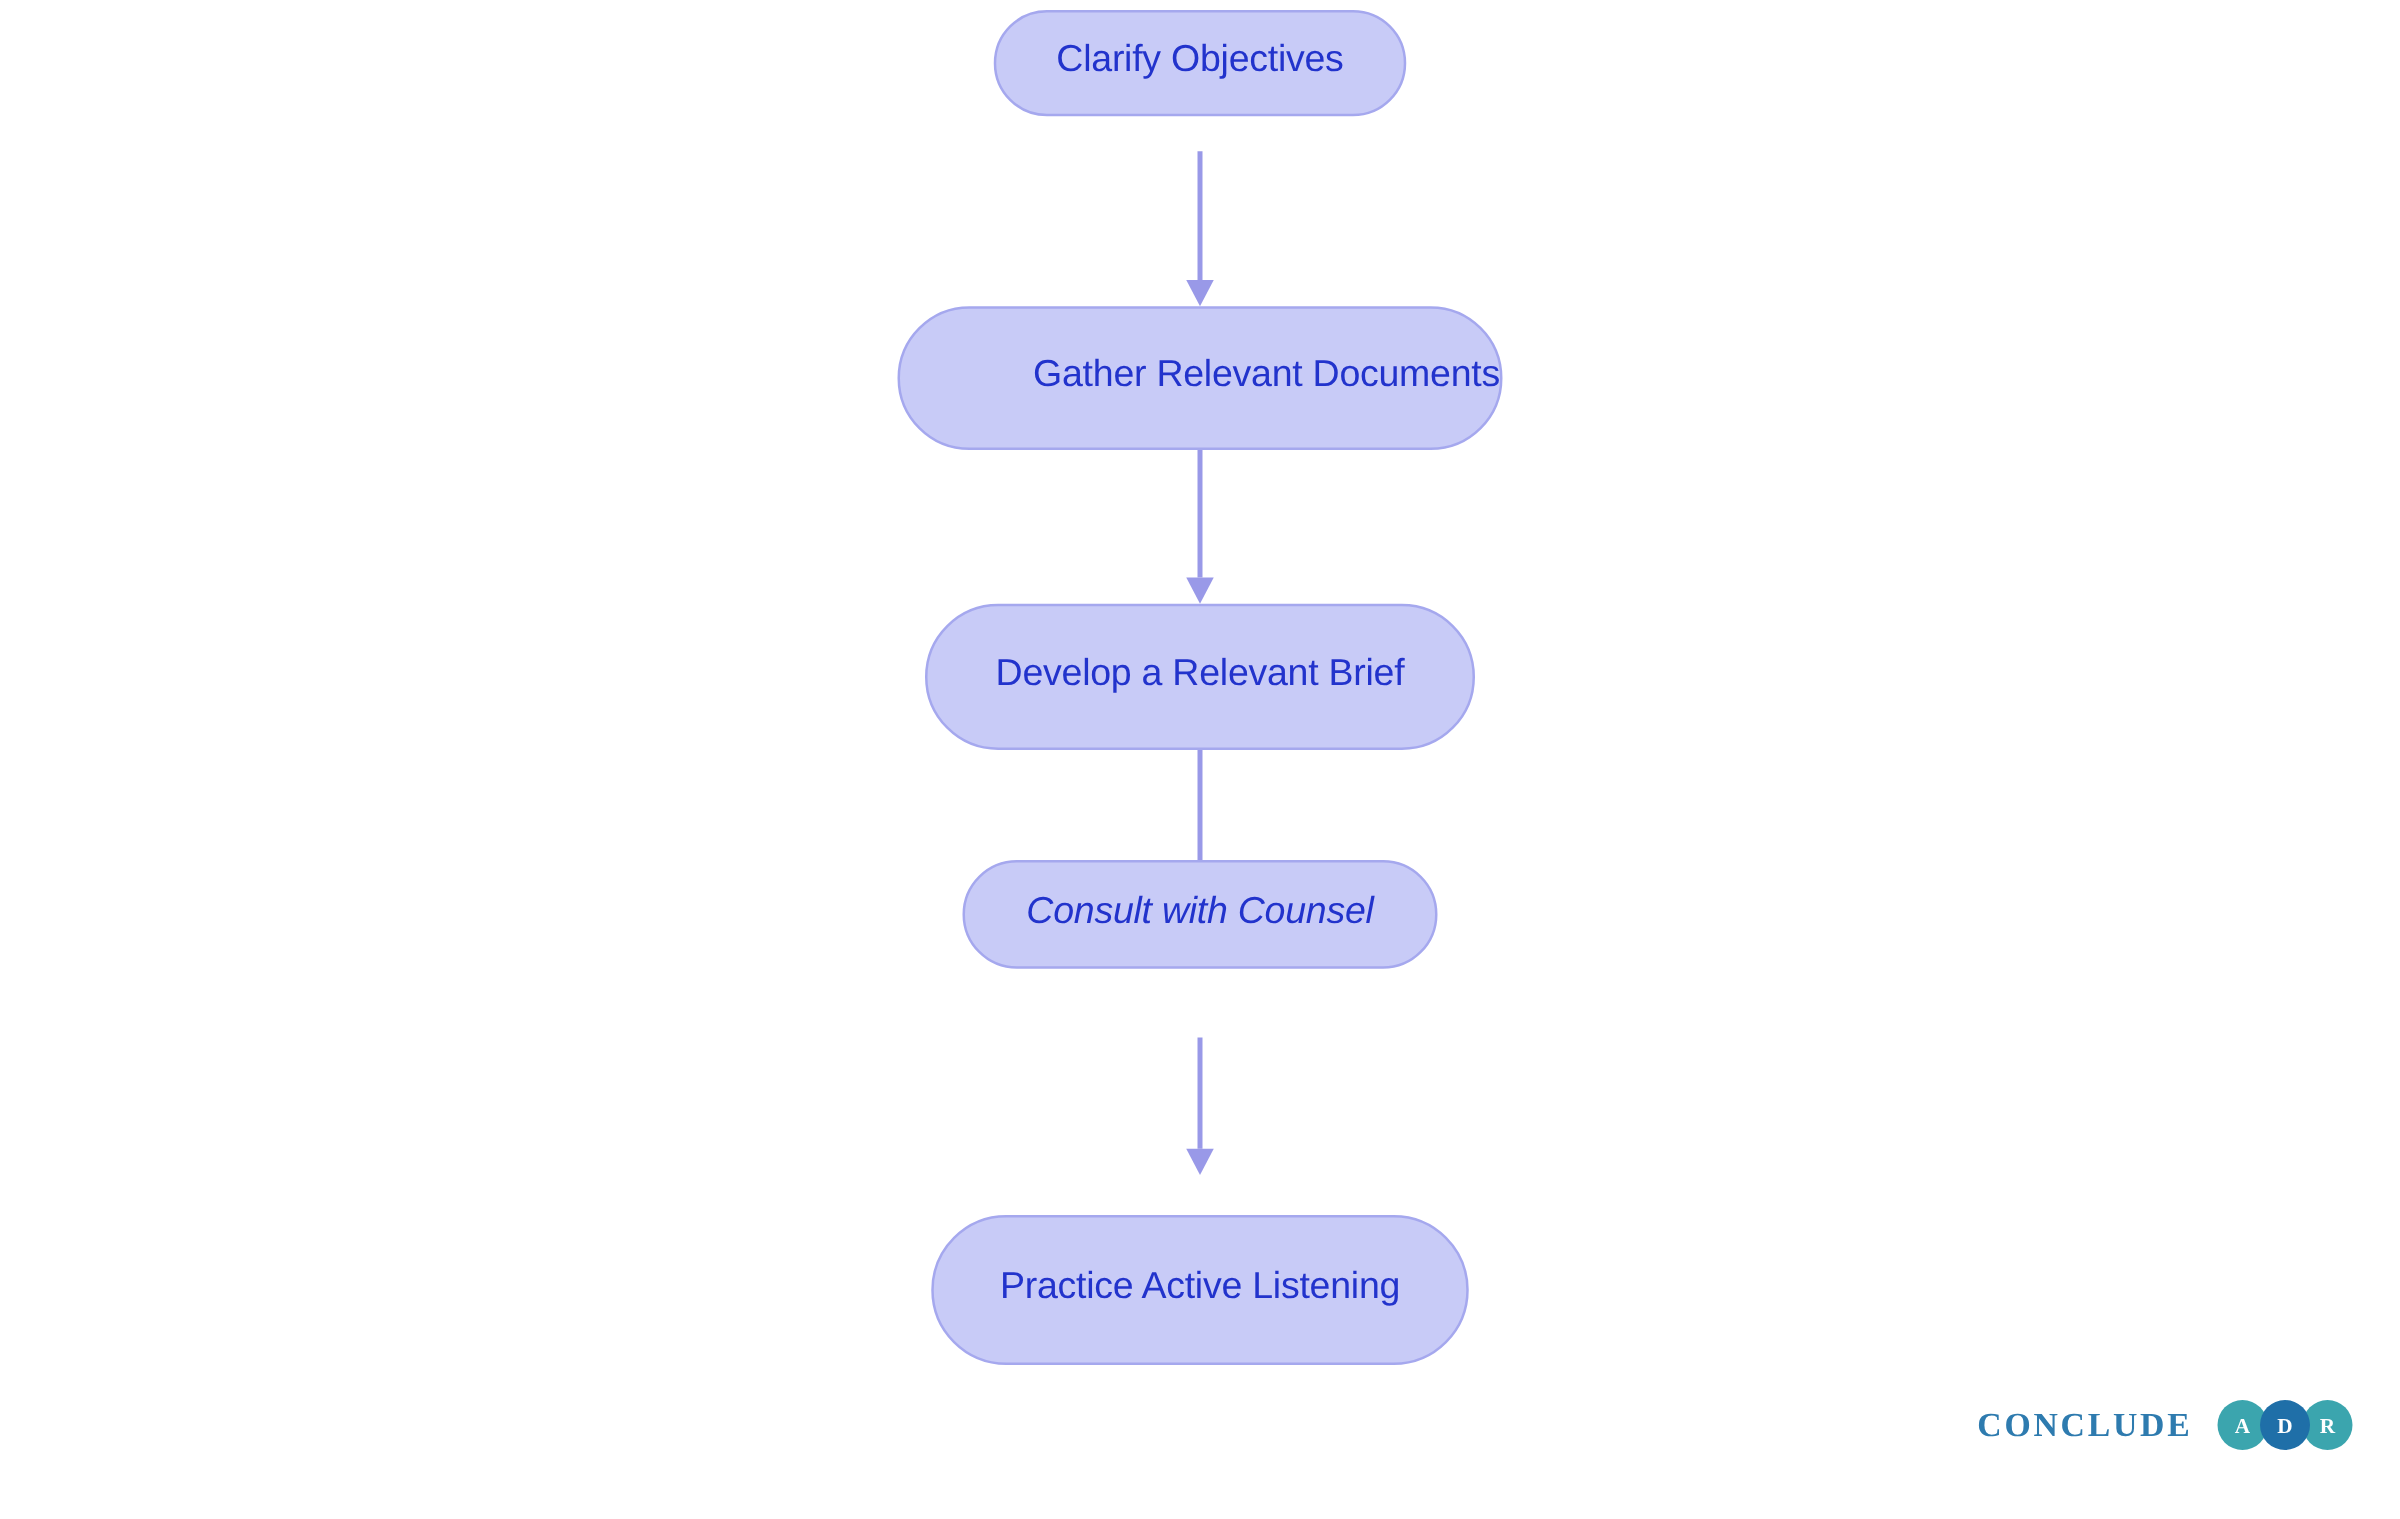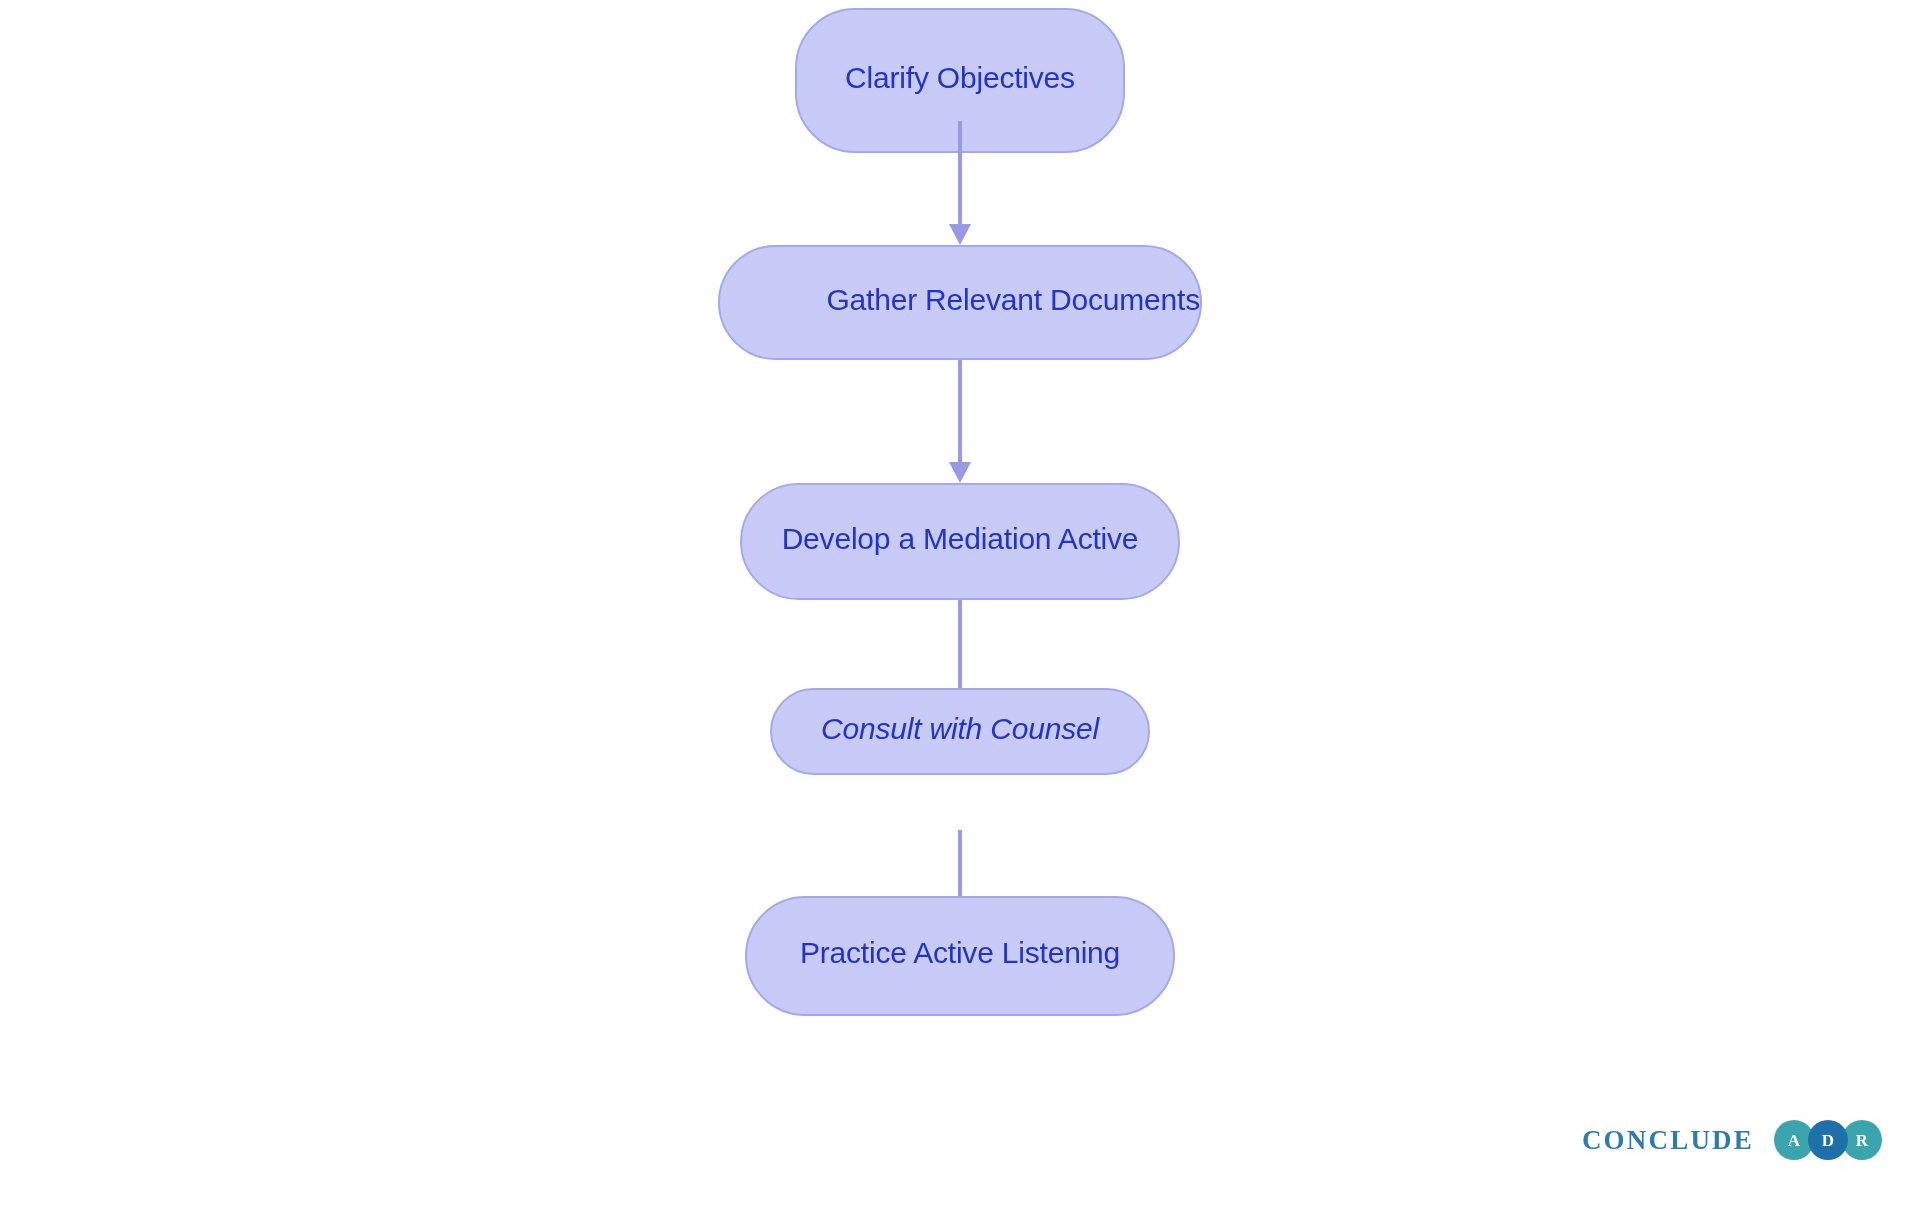--- a/index.html
+++ b/index.html
@@ -54,25 +54,25 @@
     font-size: 30px;
     font-weight: 400;
     letter-spacing: -0.2px;
     white-space: nowrap;
     line-height: 1;
     position: relative;
     top: -3px;
   }
 
   
-  .node-1 { top: 8px;   width: 330px; height: 145px; text-align: right; }
+  .node-1 { top: 8px;   width: 330px; height: 85px; text-align: right; }
   .node-2 { top: 245px; width: 484px; height: 115px; justify-content: flex-end; }
   .node-3 { top: 483px; width: 440px; height: 117px; }
   .node-4 { top: 688px; width: 380px; height: 87px; font-style: italic; }
-  .node-5 { top: 896px; width: 430px; height: 120px; }
+  .node-5 { top: 972px; width: 430px; height: 120px; }
 
   
   .flow-arrow {
     position: absolute;
     left: 960px;
     transform: translateX(-50%);
     width: 24px;
     pointer-events: auto;
   }
   .flow-arrow .shaft {
@@ -163,21 +163,21 @@
     <div class="flow-node node-2">
       <span class="flow-node-label">Gather Relevant Documents</span>
     </div>
 
     <div class="flow-arrow arrow-2">
       <div class="shaft"></div>
       <div class="head"></div>
     </div>
 
     <div class="flow-node node-3">
-      <span class="flow-node-label">Develop a Mediation Active</span>
+      <span class="flow-node-label">Develop a Relevant Brief</span>
     </div>
 
     <div class="flow-arrow arrow-3">
       <div class="shaft"></div>
       <div class="head"></div>
     </div>
 
     <div class="flow-node node-4">
       <span class="flow-node-label">Consult with Counsel</span>
     </div>

